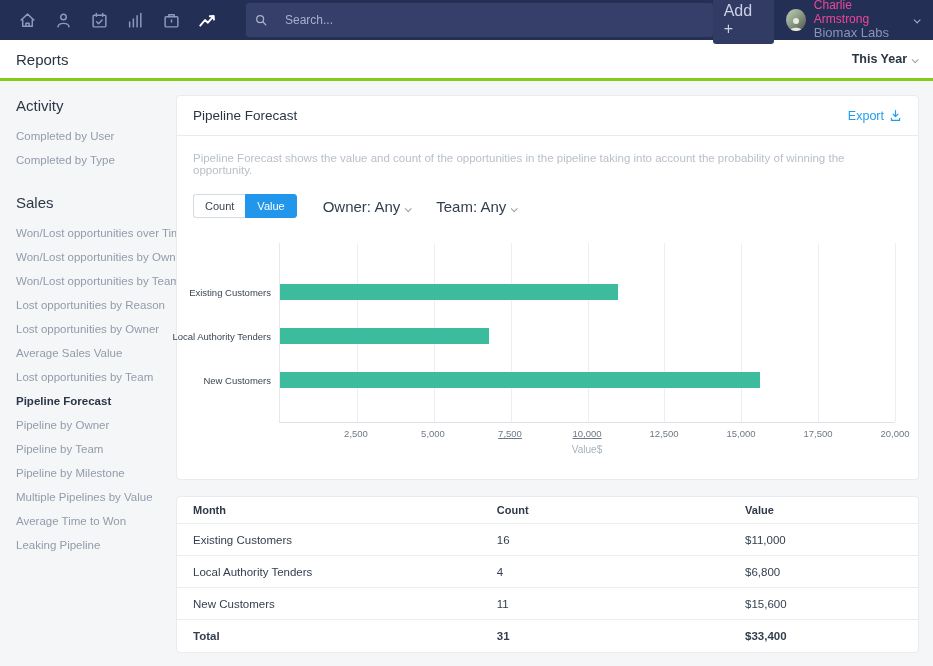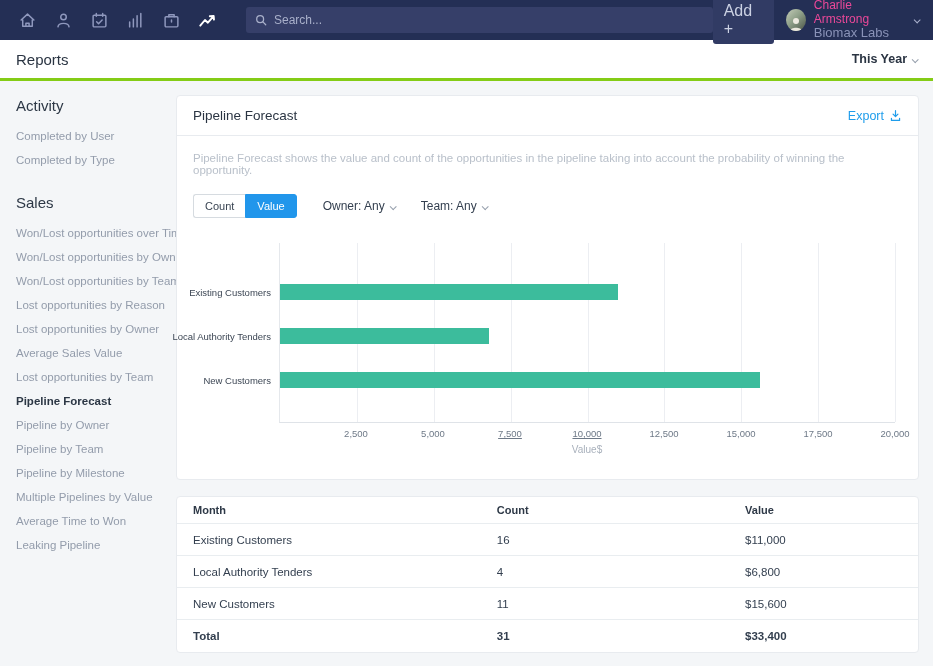--- a/index.html
+++ b/index.html
@@ -5,22 +5,22 @@
   * { margin:0; padding:0; box-sizing:border-box; }
   html,body { width:933px; height:666px; overflow:hidden; }
   body { font-family:"Liberation Sans", sans-serif; background:#f4f6f8; color:#333f4f; }
 
   
   .navbar { height:40px; background:#242f55; display:flex; align-items:center; padding:0 14px; }
   .nav-icons { display:flex; align-items:center; gap:10px; }
   .nav-btn { width:26px; height:26px; display:flex; align-items:center; justify-content:center; cursor:pointer; }
   .nav-btn svg { stroke:#8f98bd; fill:none; stroke-width:1.4; stroke-linecap:round; stroke-linejoin:round; }
   .nav-btn.active svg { stroke:#ffffff; stroke-width:1.7; }
-  .searchbar { margin-left:26px; width:497px; height:26px; background:#363f69; border-radius:3px;
-               display:flex; align-items:center; padding:0 9px; gap:7px; cursor:text; }
+  .searchbar { margin-left:26px; width:497px; height:34px; background:#363f69; border-radius:3px;
+               display:flex; align-items:center; padding:0 9px; gap:18px; cursor:text; }
   .searchbar svg { stroke:#a9b0ca; fill:none; stroke-width:1.5; stroke-linecap:round; }
   .searchbar .ph { color:#a9b0ca; font-size:12px; }
   .nav-right { margin-left:auto; display:flex; align-items:center; gap:12px; }
   .add-btn { background:#313b64; border-radius:3px; padding:6px 11px; color:#cbd1e3; font-size:16px; cursor:pointer; }
   .user-block { display:flex; align-items:center; gap:8px; cursor:pointer; }
   .avatar { width:22px; height:22px; border-radius:50%; background:linear-gradient(135deg,#c4cdb9 0%,#8fa089 45%,#4a5347 100%);
             display:flex; align-items:flex-end; justify-content:center; overflow:hidden; }
   .avatar svg { fill:#ece9df; }
   .user-text { line-height:1.15; }
   .user-name { color:#ec4899; font-size:12px; }
@@ -52,21 +52,21 @@
   .export svg { stroke:#1f9deb; fill:none; stroke-width:1.5; stroke-linecap:round; stroke-linejoin:round; }
   .panel-body { padding:16px 16px 24px 16px; }
   .description { color:#b9c0ca; font-size:11.5px; }
   .controls { display:flex; align-items:center; margin-top:18px; gap:26px; }
   .toggle { display:flex; }
   .tgl-btn { height:24px; font-size:11px; padding:0 11px; display:flex; align-items:center; cursor:pointer;
              border:1px solid #d6dbe0; background:#fff; color:#3a4553; }
   .tgl-btn.left { border-radius:3px 0 0 3px; border-right:none; }
   .tgl-btn.right { border-radius:0 3px 3px 0; }
   .tgl-btn.selected { background:#2196eb; border-color:#2196eb; color:#fff; }
-  .filter { font-size:12px; color:#333f4f; cursor:pointer; }
+  .filter { font-size:15px; color:#333f4f; cursor:pointer; }
 
   
   .chart { margin-top:25px; }
   .plot { position:relative; margin-left:86px; width:616px; height:180px;
           border-left:1px solid #e5e8ec; border-bottom:1px solid #dfe3e8; }
   .gridline { position:absolute; top:0; bottom:0; width:1px; background:#eceef2; }
   .bar-rows { position:absolute; top:27px; left:0; right:0; }
   .bar-row { position:relative; height:44px; }
   .bar-label { position:absolute; right:100%; margin-right:9px; top:50%; transform:translateY(-50%);
                font-size:9.5px; color:#3c4654; white-space:nowrap; }

